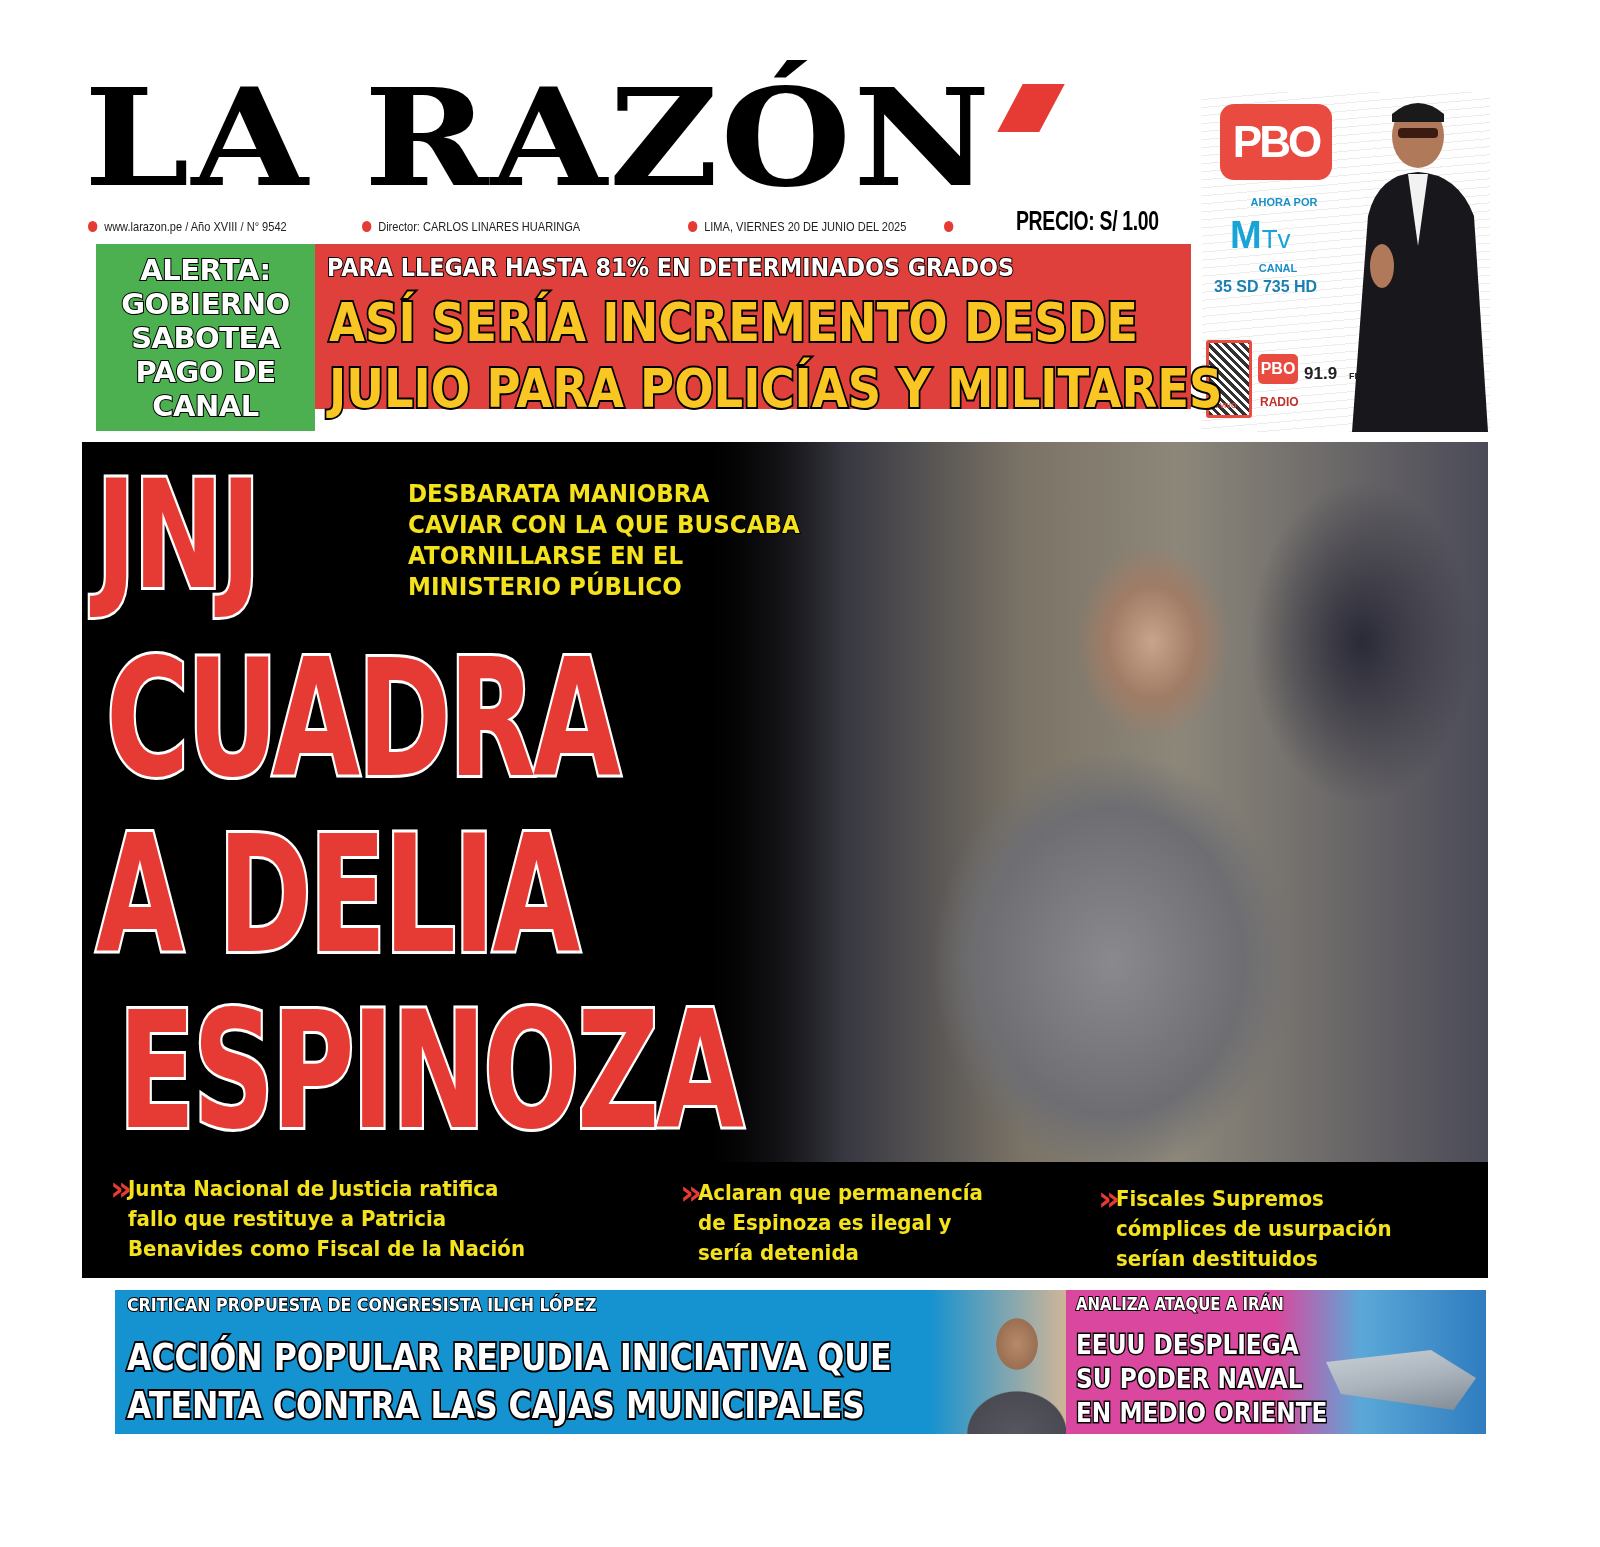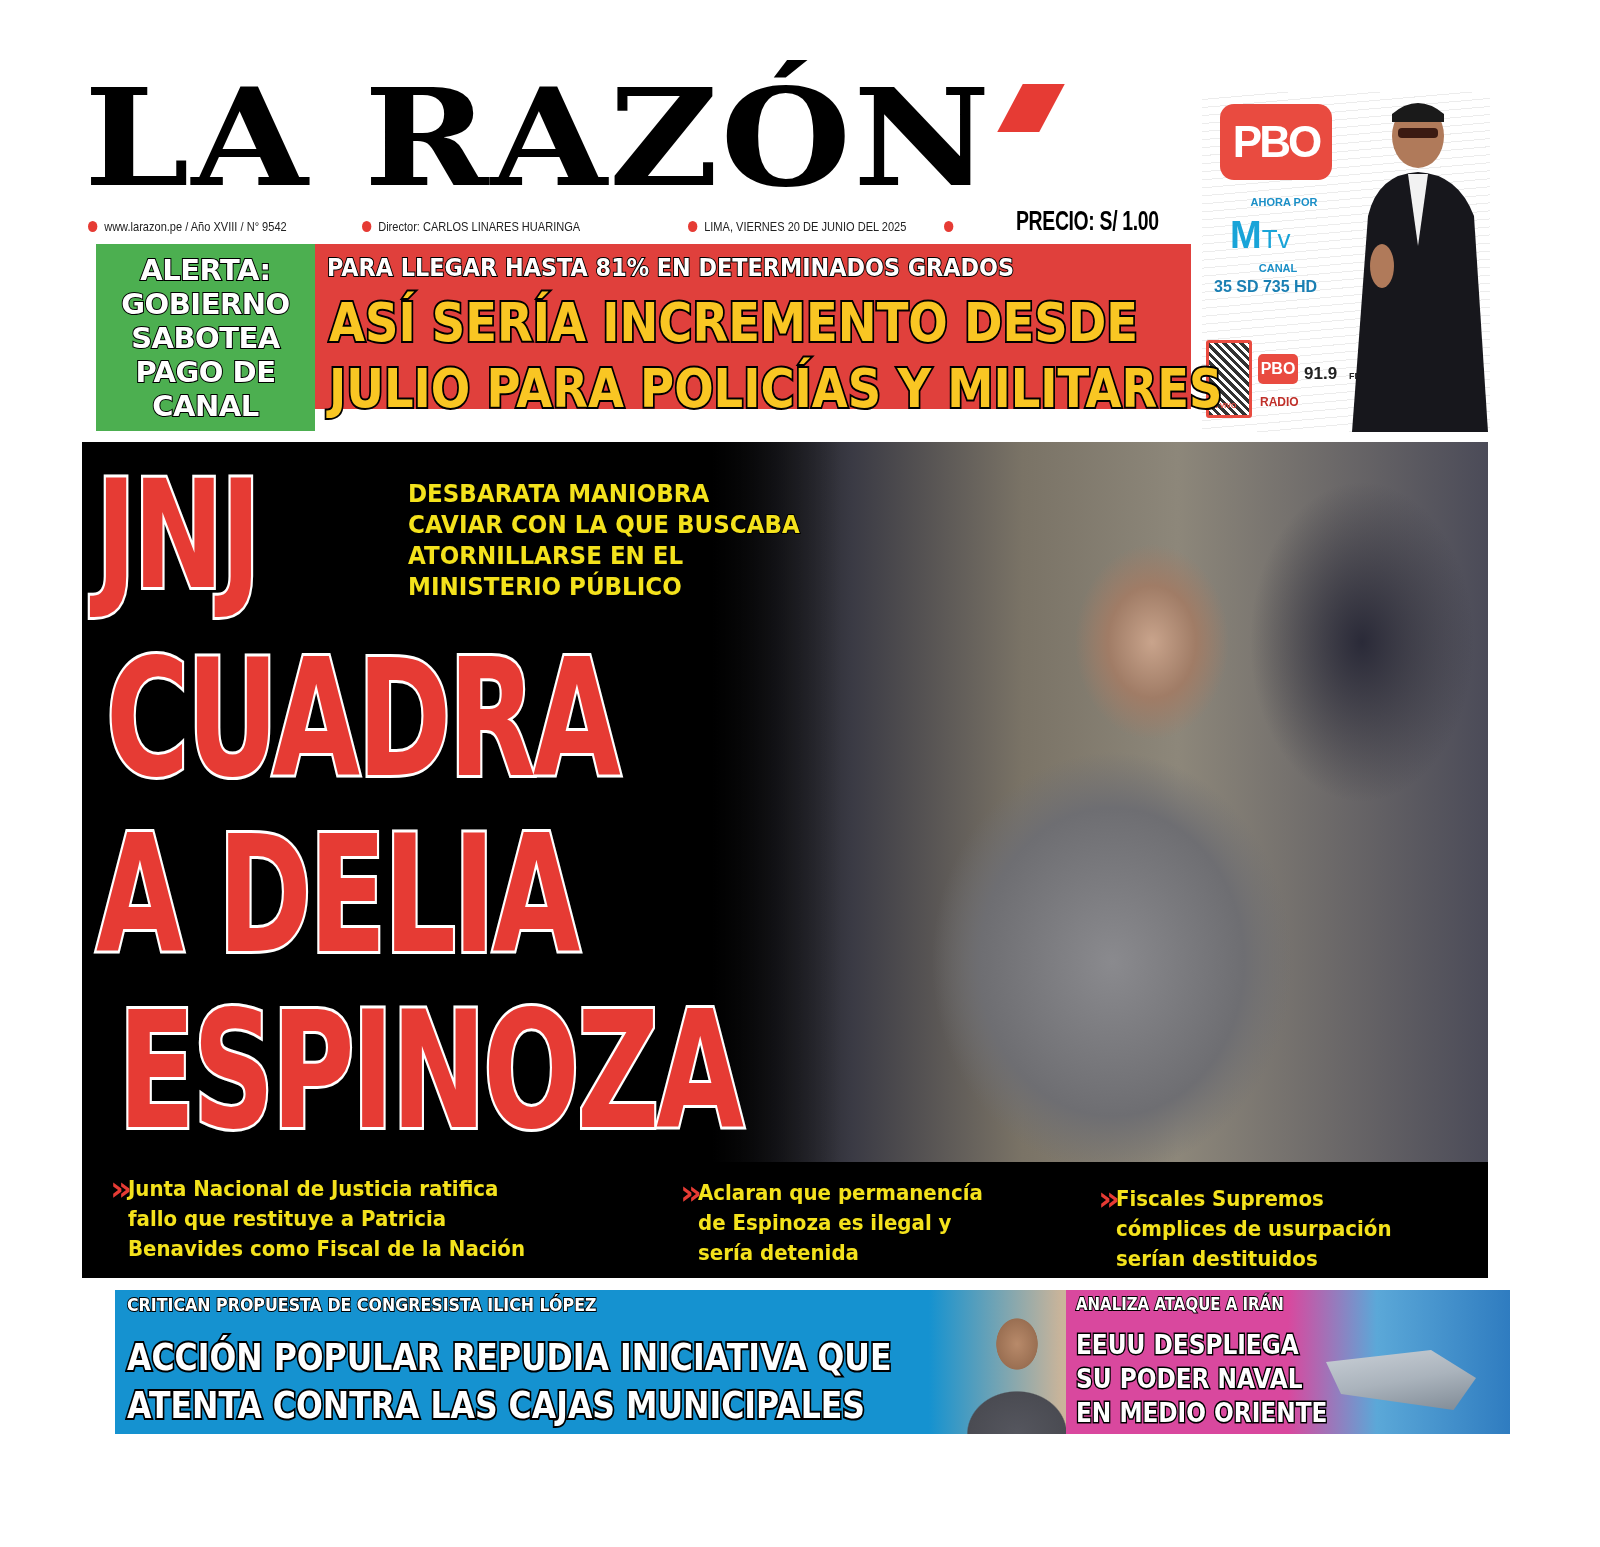--- a/index.html
+++ b/index.html
@@ -42,21 +42,21 @@
   .deck{left:326px;top:36px;font-family:"DejaVu Sans",sans-serif;font-weight:bold;font-size:25px;line-height:31px;color:#f4e21c;-webkit-text-stroke:2px #000;paint-order:stroke fill;transform:scaleX(0.92);transform-origin:left top;}
   .bullet{display:flex;align-items:flex-start;}
   .chev{color:#e63b34;font-weight:bold;font-size:34px;line-height:28px;margin-right:6px;letter-spacing:-10px;font-family:"DejaVu Sans",sans-serif;}
   .btext{font-family:"DejaVu Sans",sans-serif;font-weight:bold;font-size:22px;line-height:30px;color:#f4e21c;transform:scaleX(0.9);transform-origin:left top;}
   
   .blue{left:76px;top:1290px;width:1100px;height:144px;background:linear-gradient(90deg,#1592d0 0,#1592d0 74%,#c9b49a 86%,#d9ccb5 100%);overflow:hidden;margin-left:39px;}
   .blue-kicker{left:12px;top:4px;font-family:"DejaVu Sans",sans-serif;font-weight:bold;font-size:18px;color:#fff;-webkit-text-stroke:2px #000;paint-order:stroke fill;white-space:nowrap;transform:scaleX(0.88);transform-origin:left;}
   .blue-head{left:12px;font-family:"DejaVu Sans",sans-serif;font-weight:bold;font-size:38px;line-height:42px;color:#fff;-webkit-text-stroke:4px #000;paint-order:stroke fill;white-space:nowrap;transform:scaleX(0.83);transform-origin:left;}
   .lopez{left:836px;top:6px;width:132px;height:138px;background:radial-gradient(ellipse 34px 42px at 66px 48px,#b88a6a 0,#9a6f52 60%,transparent 62%),radial-gradient(ellipse 70px 60px at 66px 138px,#55565e 0,#4a4b52 70%,transparent 72%);}
   
-  .pink{left:1066px;top:1290px;width:420px;height:144px;background:linear-gradient(90deg,#d9489e 0,#d9489e 50%,#5ba8d8 70%,#2f7cc0 100%);overflow:hidden;padding-left:24px;}
+  .pink{left:1066px;top:1290px;width:420px;height:144px;background:linear-gradient(90deg,#d9489e 0,#d9489e 50%,#5ba8d8 70%,#2f7cc0 100%);overflow:hidden;}
   .pink-kicker{left:10px;top:4px;font-family:"DejaVu Sans",sans-serif;font-weight:bold;font-size:17px;color:#fff;-webkit-text-stroke:2px #000;paint-order:stroke fill;white-space:nowrap;transform:scaleX(0.88);transform-origin:left;}
   .pink-head{left:10px;font-family:"DejaVu Sans",sans-serif;font-weight:bold;font-size:27px;line-height:33px;color:#fff;-webkit-text-stroke:3px #000;paint-order:stroke fill;white-space:nowrap;transform:scaleX(0.86);transform-origin:left;}
   .ship{left:260px;top:40px;width:150px;height:80px;background:linear-gradient(170deg,#d8dde3 0,#aab3bc 60%,#7f8a95 100%);clip-path:polygon(0 40%,70% 25%,100% 60%,85% 100%,10% 80%);}
 </style>
 </head>
 <body>
 
 <div class="abs masthead">LA RAZÓN</div>
 <div class="abs accent-mark"></div>
 

